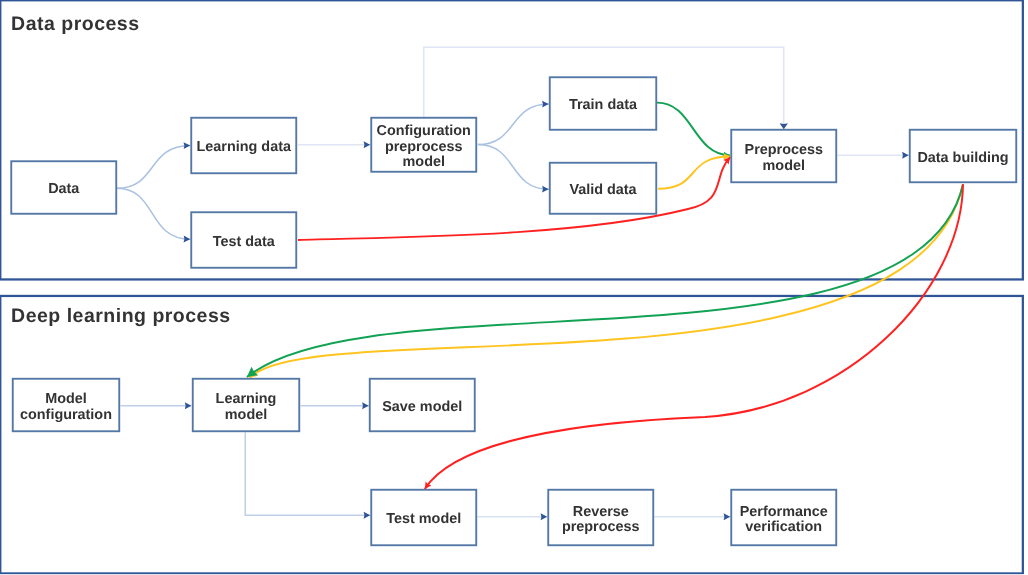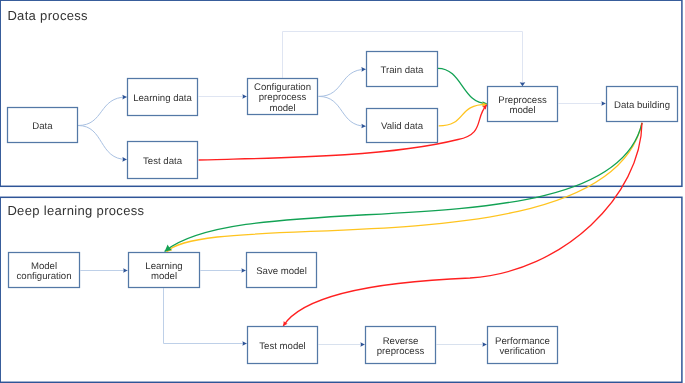--- a/index.html
+++ b/index.html
@@ -1,16 +1,16 @@
 <!DOCTYPE html>
 <html><head>
 <meta charset="utf-8">
 <style>
   html,body{margin:0;padding:0;background:#ffffff;}
-  #stage{position:relative;width:685px;height:383px;background:#ffffff;overflow:hidden;}
+  #stage{position:relative;width:685px;height:383px;background:#ffffff;overflow:hidden;font-weight:bold;}
   svg{display:block;shape-rendering:geometricPrecision;}
   text{-webkit-font-smoothing:antialiased;text-rendering:geometricPrecision;}
   .node-rect{fill:#ffffff;stroke:#5378A6;stroke-width:1.25;}
   .panel-rect{fill:none;stroke:#2F5597;stroke-width:1.5;}
   .node-text{font-family:"Liberation Sans",sans-serif;font-size:9.6px;fill:#333333;text-anchor:middle;}
   .panel-title{font-family:"Liberation Sans",sans-serif;font-size:13px;fill:#333333;letter-spacing:0.33px;}
 </style>
 </head>
 <body>
 

